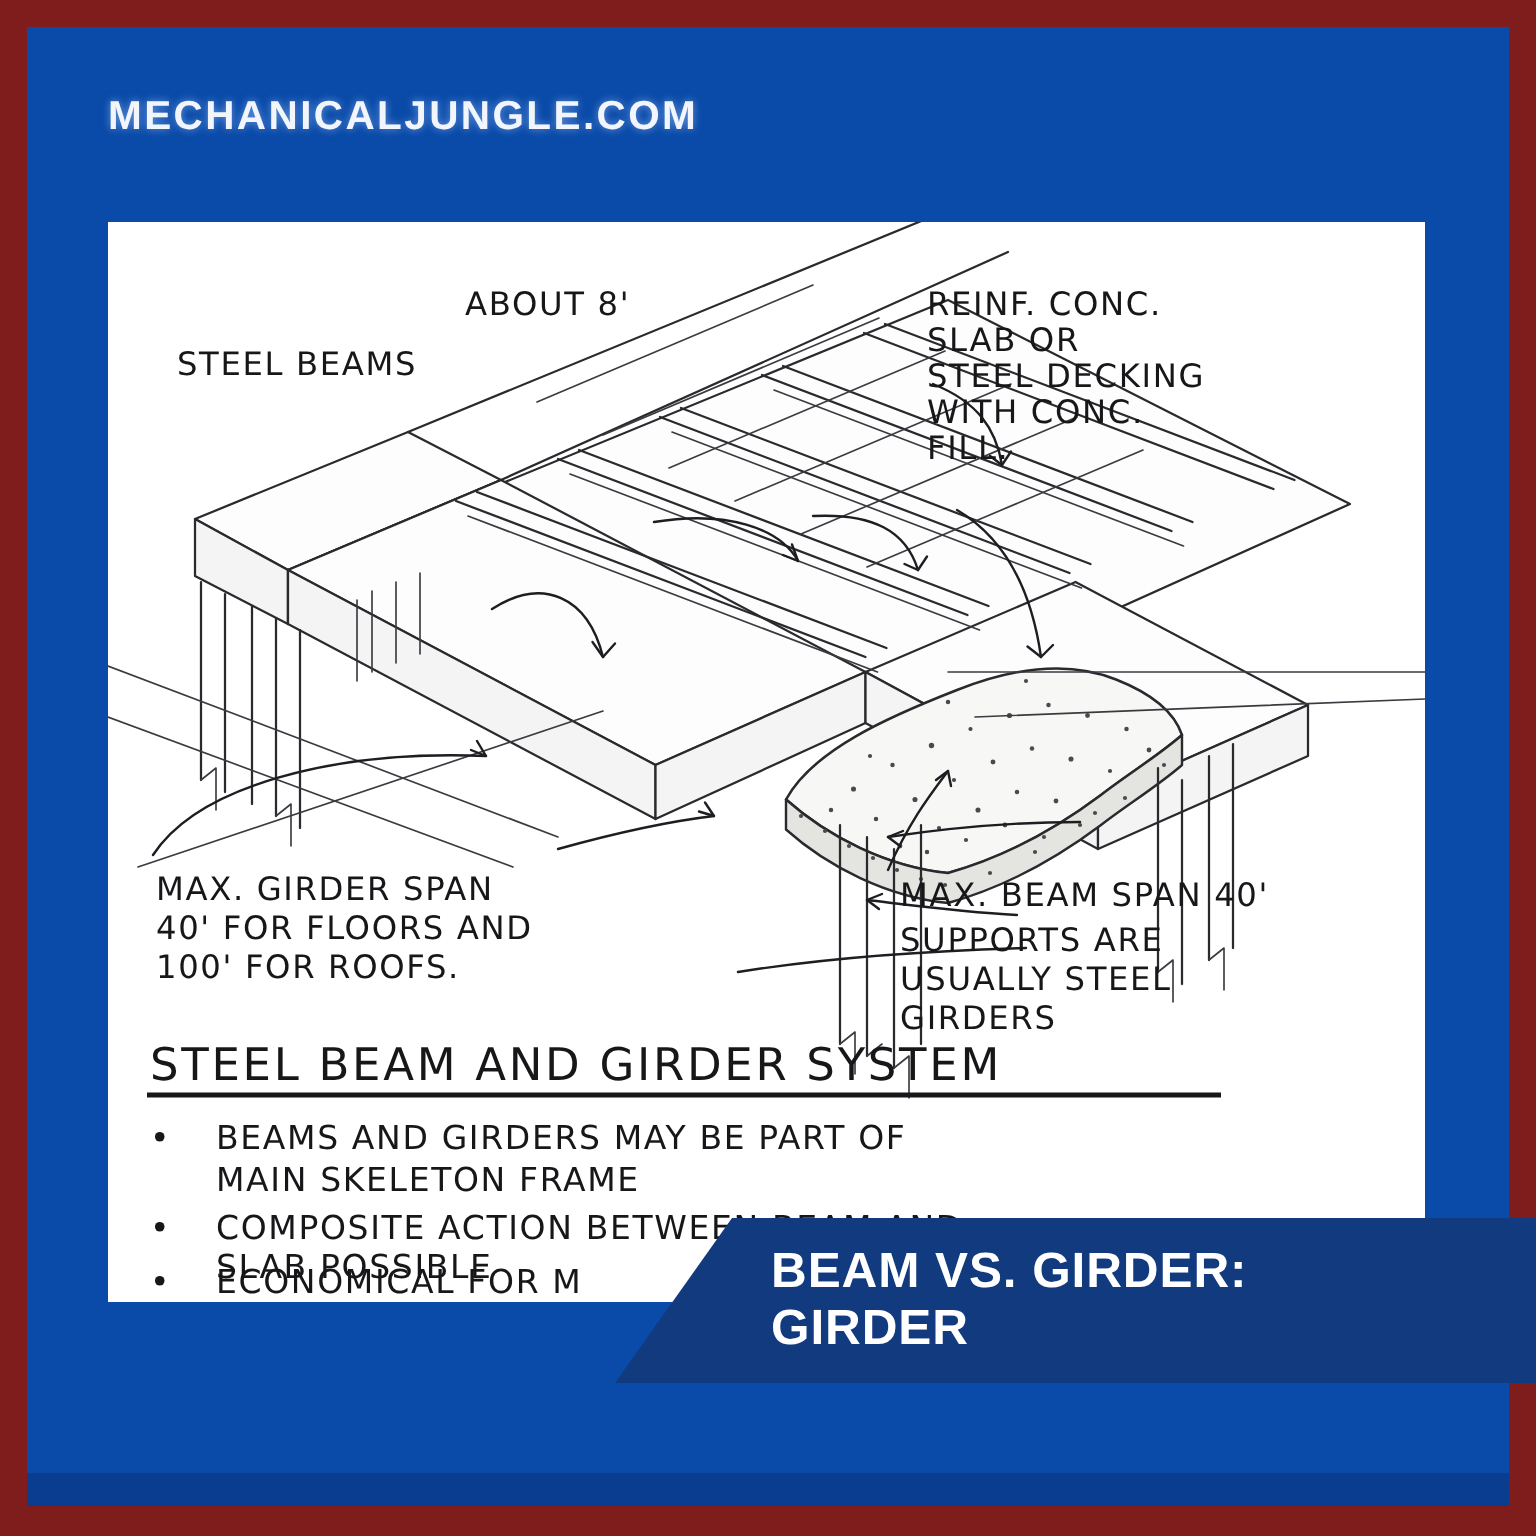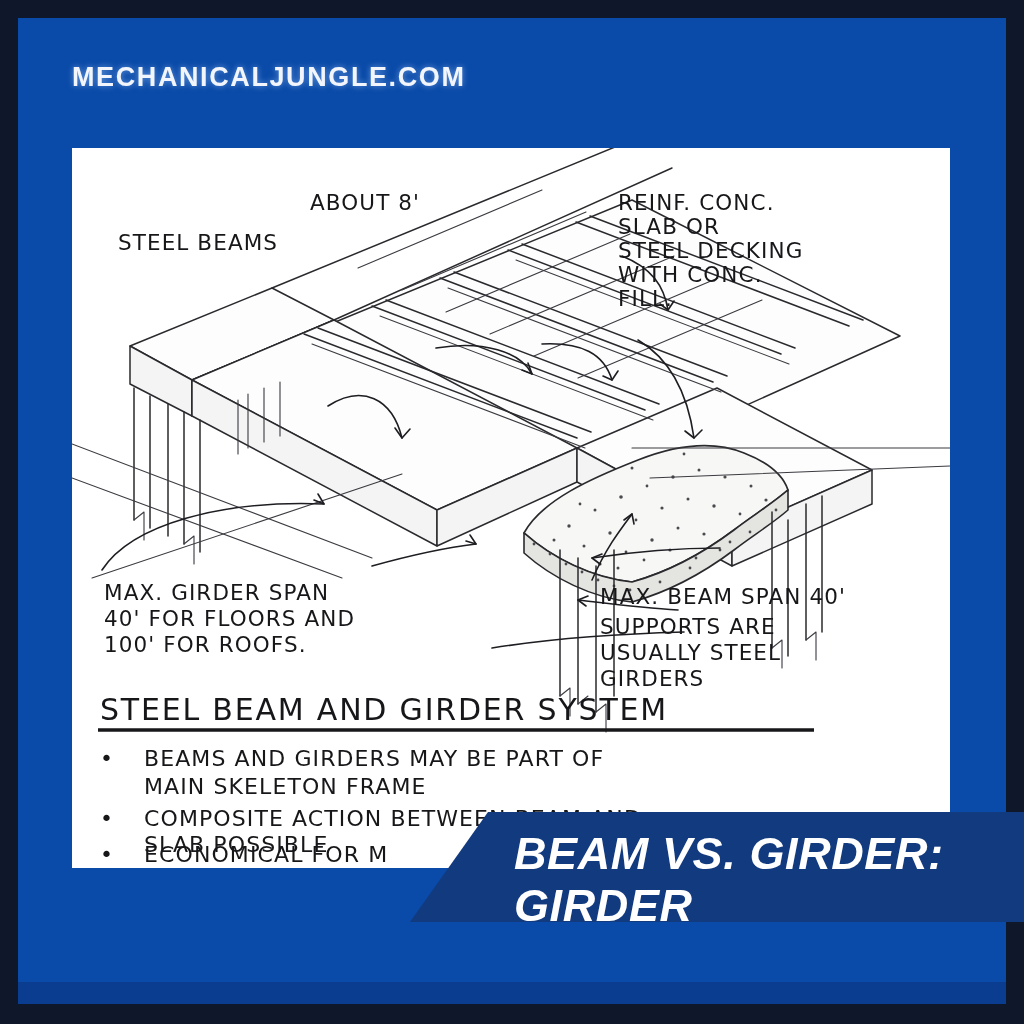--- a/index.html
+++ b/index.html
@@ -12,21 +12,21 @@
     overflow: hidden;
     font-family: "Liberation Sans", sans-serif;
     background: #0a2f6b;
   }
 
   
   #poster {
     position: relative;
     width: 1024px;
     height: 1024px;
-    background: #0f172a;
+    background: #7f1d1d;
     box-sizing: border-box;
   }
   #poster-field {
     position: absolute;
     left: 18px;
     top: 18px;
     right: 18px;
     bottom: 42px;
     background: #0a4aa8;
   }
@@ -118,25 +118,24 @@
     background: #123a7e;
     clip-path: polygon(78px 0, 614px 0, 614px 110px, 0 110px);
     overflow: hidden;
   }
   #title-banner-text {
     position: absolute;
     left: 104px;
     top: 16px;
     width: 470px;
     color: #ffffff;
-    font-size: 45px;
+    font-size: 33px;
     font-weight: bold;
     line-height: 1.16;
     letter-spacing: 0.6px;
-    font-style: italic;
   }
   .banner-line { display: block; white-space: nowrap; }
 </style>
 </head>
 <body>
 
 <div id="poster">
   <div id="poster-field"></div>
   <div id="poster-bottom-strip"></div>
 

